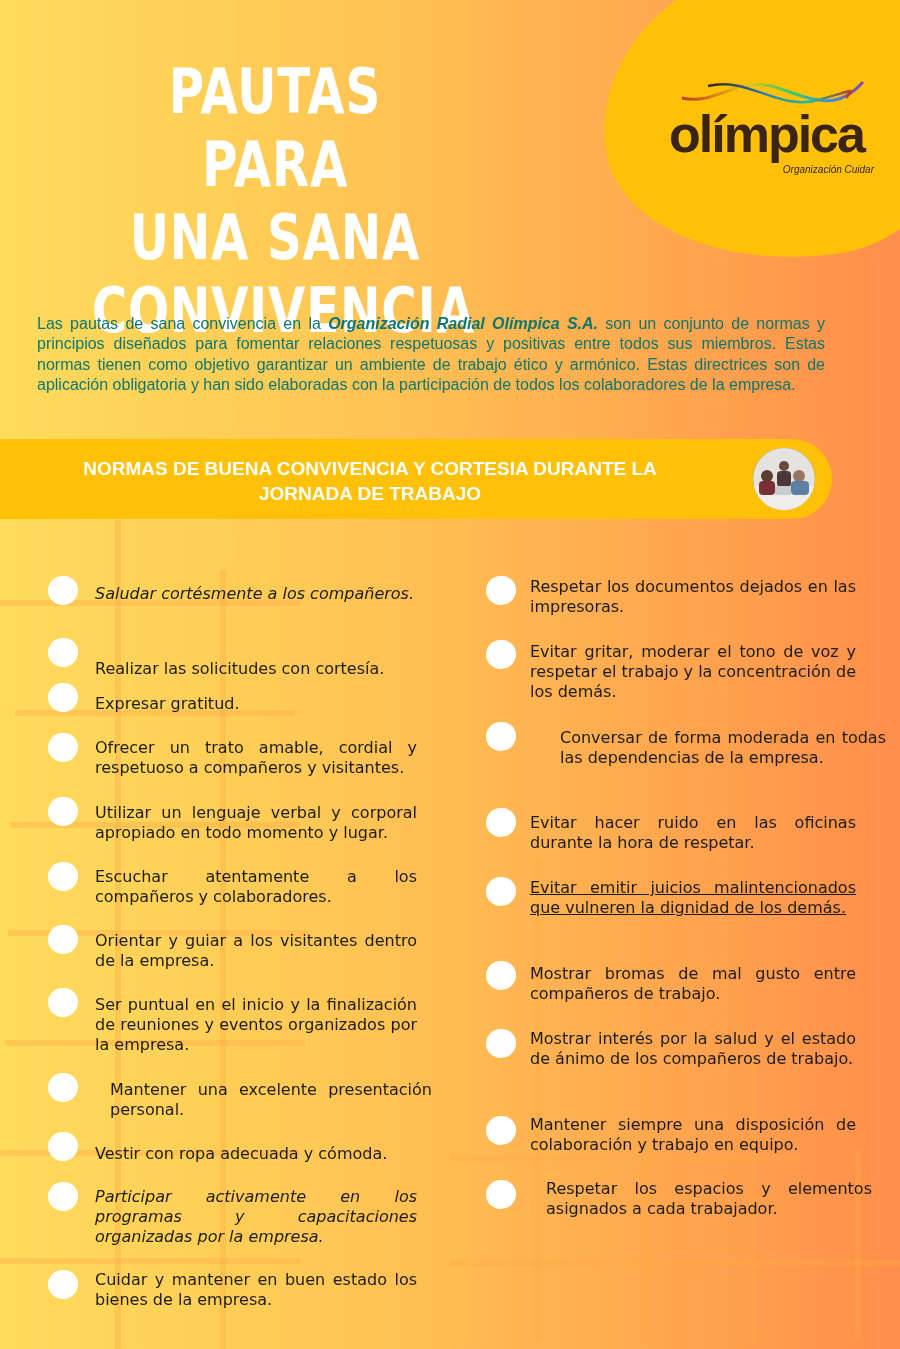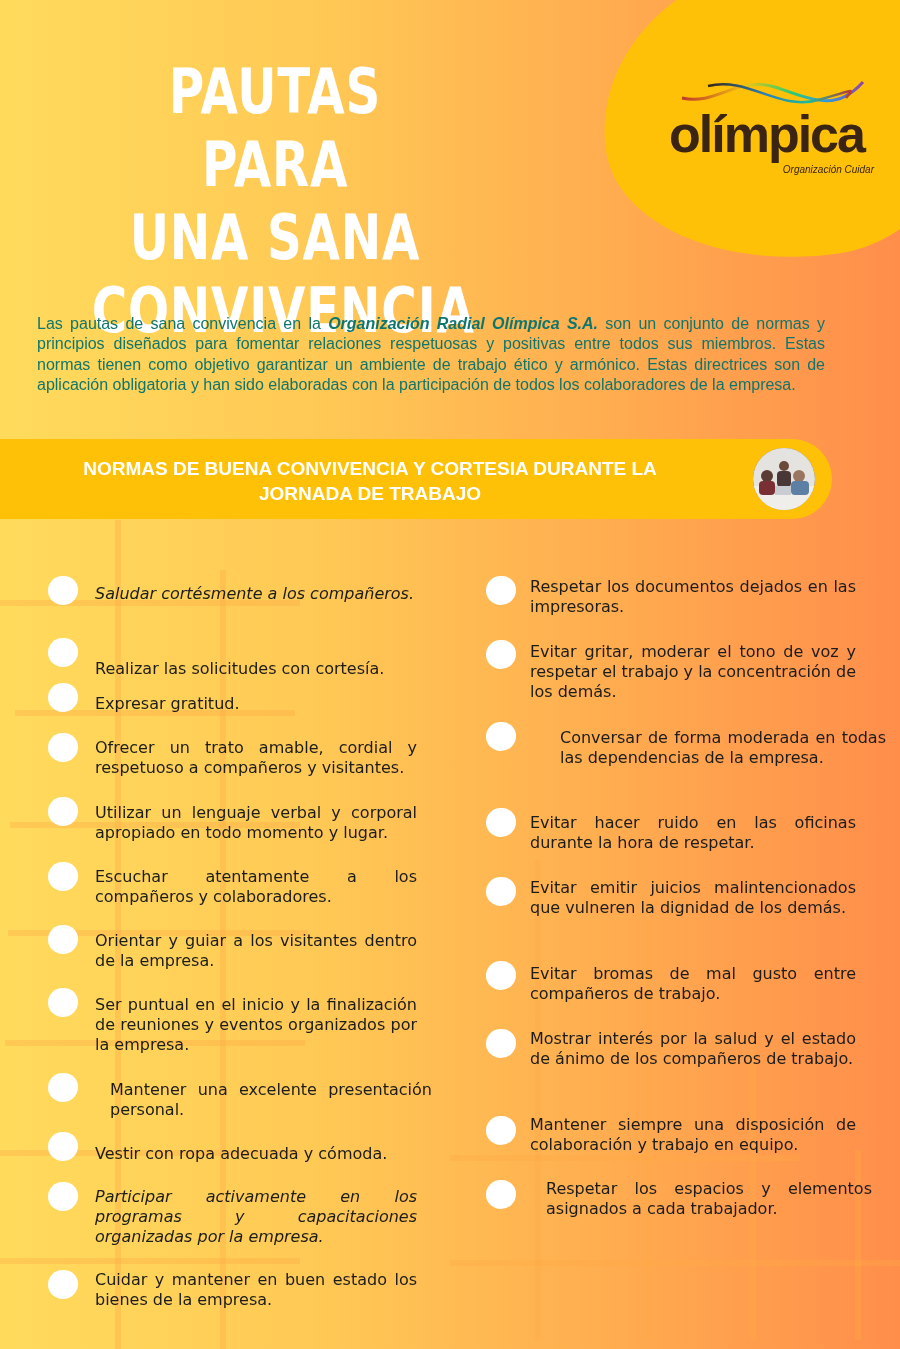--- a/index.html
+++ b/index.html
@@ -194,25 +194,25 @@
   <div class="item">
     <div class="bullet" style="left:486px;top:722px;"></div>
     <div class="item-text" style="left:530px;top:728px;width:326px;margin-left:30px;">Conversar de forma moderada en todas las dependencias de la empresa.</div>
   </div>
   <div class="item">
     <div class="bullet" style="left:486px;top:808px;"></div>
     <div class="item-text" style="left:530px;top:813px;width:326px;">Evitar hacer ruido en las oficinas durante la hora de respetar.</div>
   </div>
   <div class="item">
     <div class="bullet" style="left:486px;top:877px;"></div>
-    <div class="item-text" style="left:530px;top:878px;width:326px;">Evitar emitir juicios malintencionados que vulneren la dignidad de los demás.</div>
+    <div class="item-text" style="left:530px;top:878px;width:326px;text-decoration:underline;">Evitar emitir juicios malintencionados que vulneren la dignidad de los demás.</div>
   </div>
   <div class="item">
     <div class="bullet" style="left:486px;top:961px;"></div>
-    <div class="item-text" style="left:530px;top:964px;width:326px;">Evitar bromas de mal gusto entre compañeros de trabajo.</div>
+    <div class="item-text" style="left:530px;top:964px;width:326px;">Mostrar bromas de mal gusto entre compañeros de trabajo.</div>
   </div>
   <div class="item">
     <div class="bullet" style="left:486px;top:1029px;"></div>
     <div class="item-text" style="left:530px;top:1029px;width:326px;">Mostrar interés por la salud y el estado de ánimo de los compañeros de trabajo.</div>
   </div>
   <div class="item">
     <div class="bullet" style="left:486px;top:1116px;"></div>
     <div class="item-text" style="left:530px;top:1115px;width:326px;">Mantener siempre una disposición de colaboración y trabajo en equipo.</div>
   </div>
   <div class="item">

